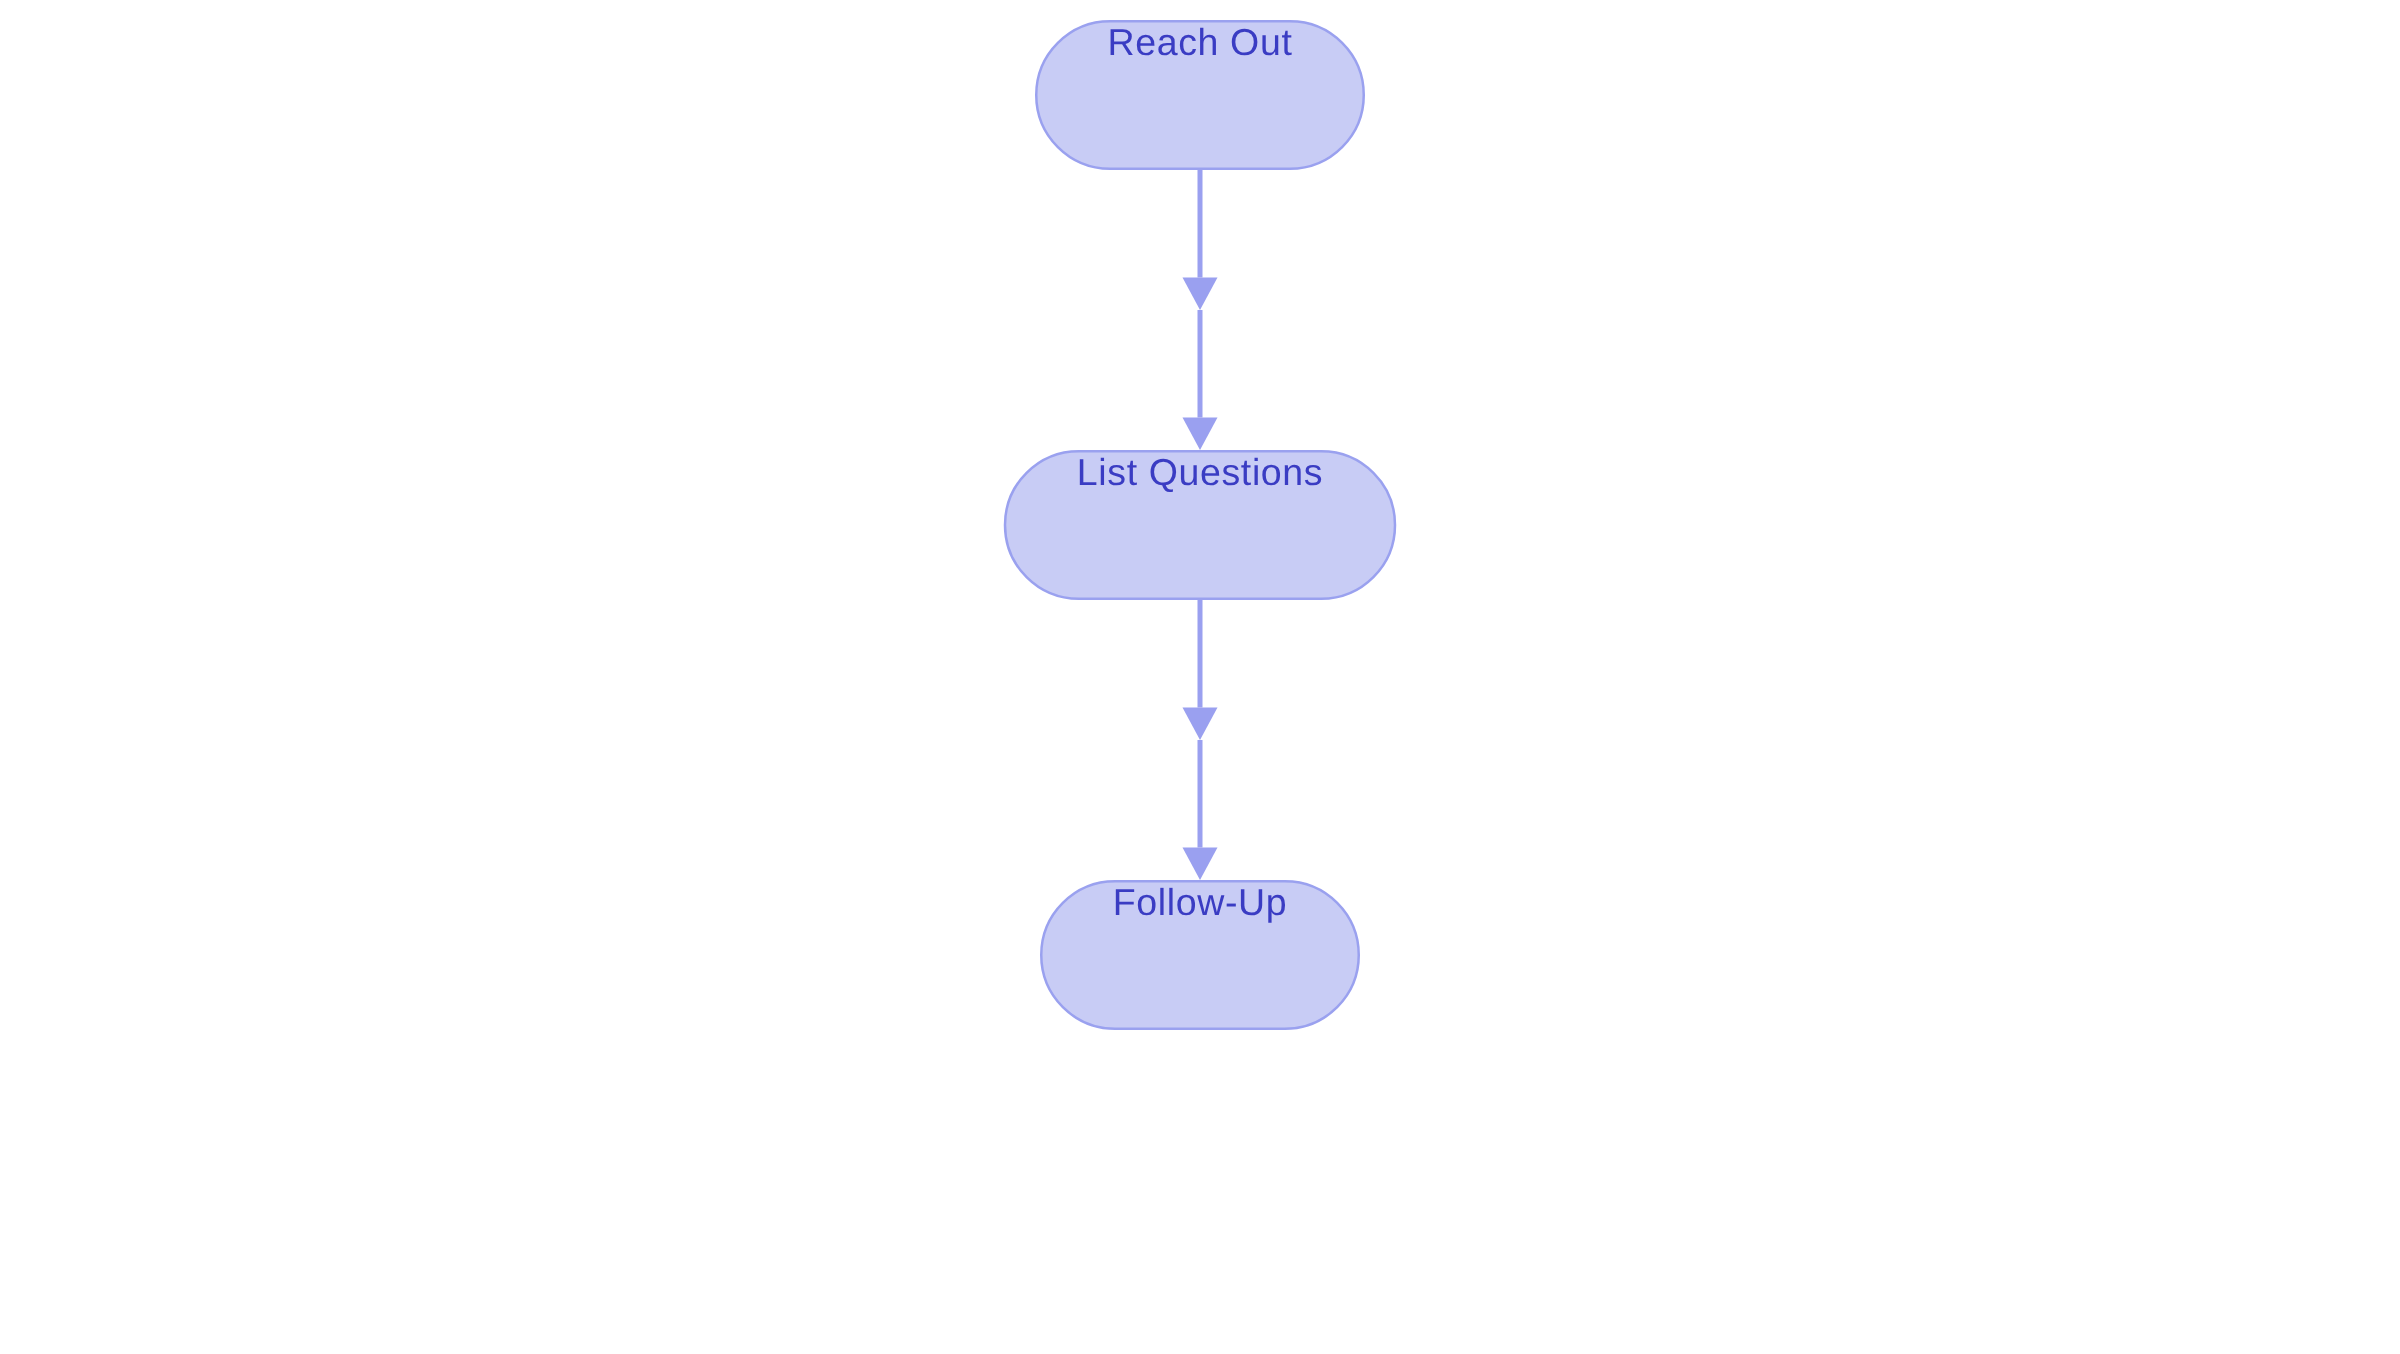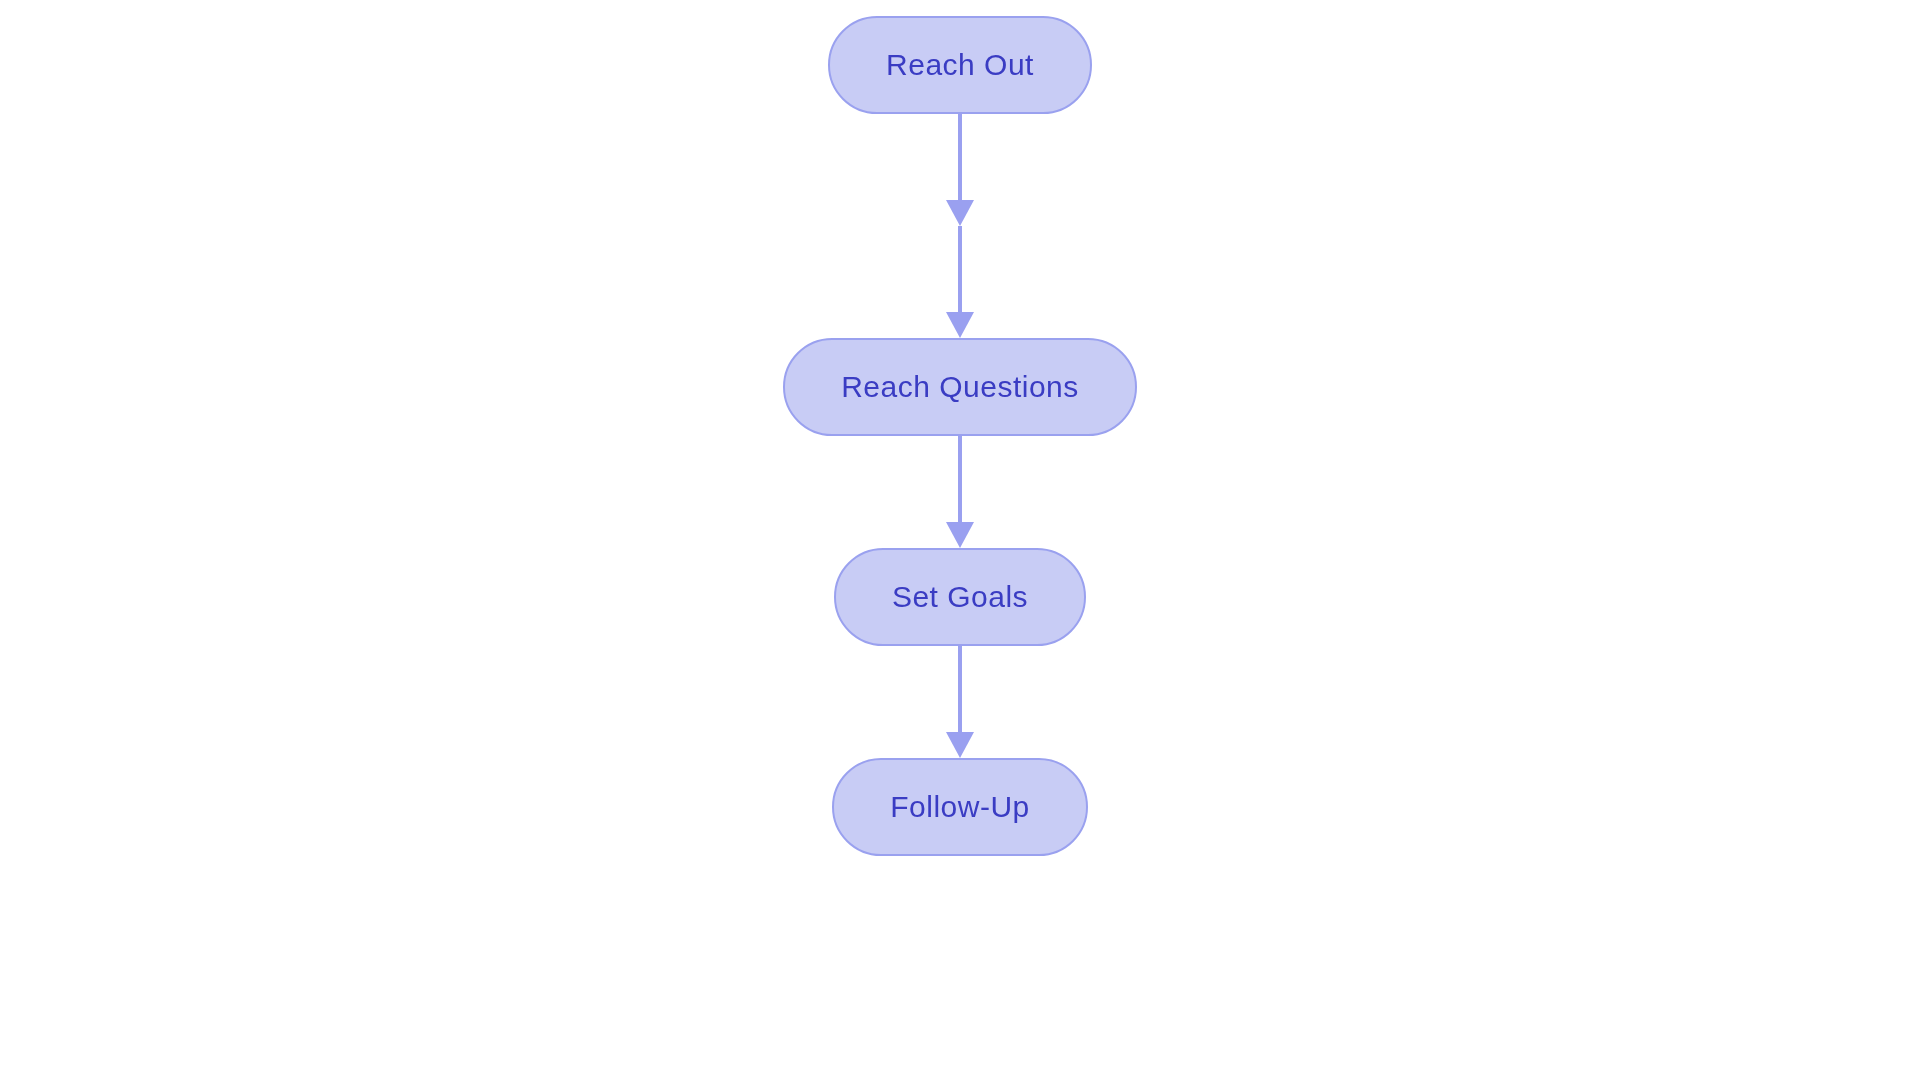--- a/index.html
+++ b/index.html
@@ -19,25 +19,24 @@
     position: absolute;
     left: 0;
     top: 16px;
     width: 1920px;
     display: flex;
     flex-direction: column;
     align-items: center;
   }
   .flow-node {
     box-sizing: border-box;
-    height: 98px;
+    height: 120px;
     min-width: 225px;
     padding: 0 56px;
     display: flex;
-    align-items: center;
     justify-content: center;
     background: var(--node-fill, #c8ccf5);
     border: 2px solid var(--node-border, #9aa1ef);
     border-radius: 60px;
     color: var(--node-text, #3a3cc3);
     font-size: 30px;
     letter-spacing: 0.5px;
     white-space: nowrap;
   }
   .flow-arrow {
@@ -69,28 +68,25 @@
       </div>
       <div class="flow-arrow">
         <div class="arrow-line"></div>
         <div class="arrow-head"></div>
       </div>
       <div class="flow-arrow">
         <div class="arrow-line"></div>
         <div class="arrow-head"></div>
       </div>
       <div class="flow-node">
-        <span>Reach Questions</span>
+        <span>List Questions</span>
       </div>
       <div class="flow-arrow">
         <div class="arrow-line"></div>
         <div class="arrow-head"></div>
-      </div>
-      <div class="flow-node">
-        <span>Set Goals</span>
       </div>
       <div class="flow-arrow">
         <div class="arrow-line"></div>
         <div class="arrow-head"></div>
       </div>
       <div class="flow-node">
         <span>Follow-Up</span>
       </div>
     </div>
 </div>

